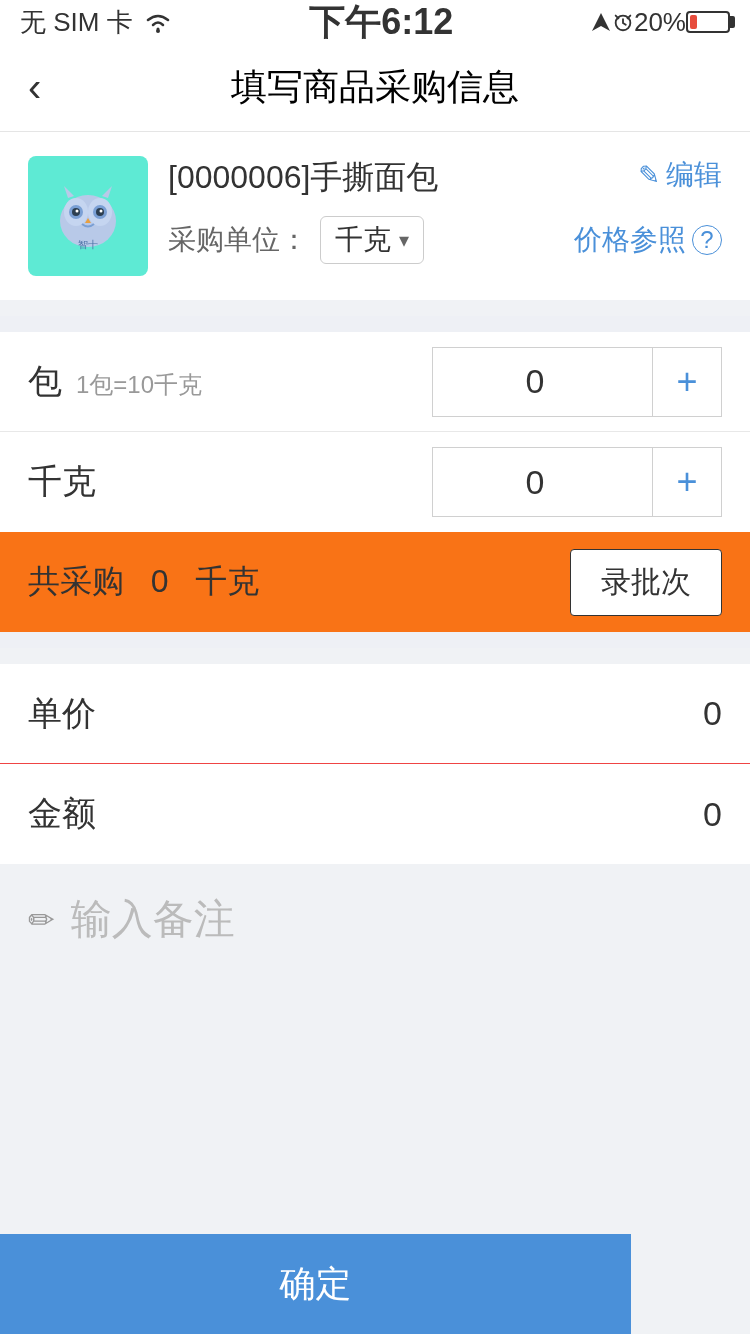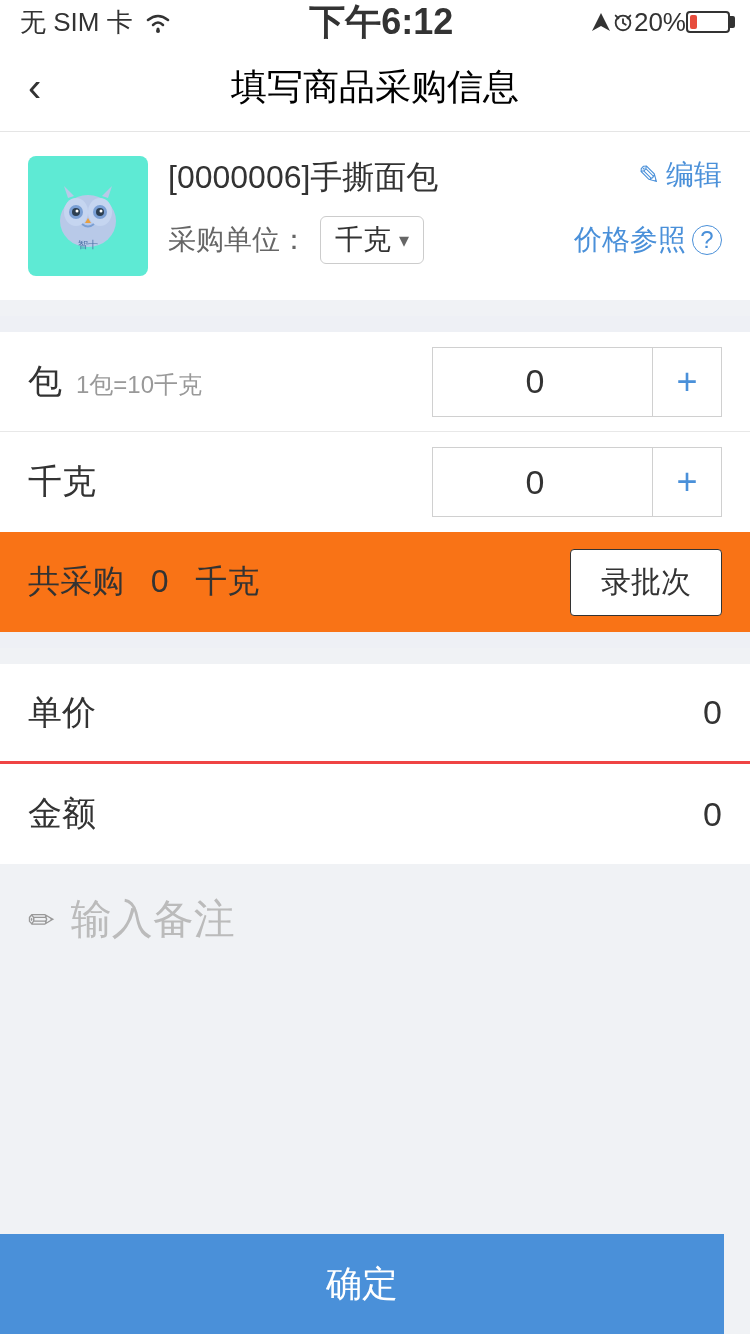--- a/index.html
+++ b/index.html
@@ -265,21 +265,21 @@
     .price-section {
       background: #fff;
       margin-top: 16px;
     }
     .price-row {
       display: flex;
       align-items: center;
       justify-content: space-between;
       padding: 0 28px;
       height: 100px;
-      border-bottom: 3px solid #ef4444;
+      border-bottom: 1px solid #ef4444;
     }
     .price-row:last-child {
       border-bottom: none;
     }
     .price-label {
       font-size: 34px;
       color: #333;
     }
     .price-value {
       font-size: 34px;
@@ -310,21 +310,21 @@
       flex: 1;
       background: #f0f2f5;
       min-height: 300px;
     }
 
     
     .confirm-btn {
       position: fixed;
       bottom: 0;
       left: 0;
-      width: 724px;
+      width: 631px;
       height: 100px;
       background: #4a90d9;
       display: flex;
       align-items: center;
       justify-content: center;
       font-size: 36px;
       color: #fff;
       cursor: pointer;
       font-weight: 500;
     }

